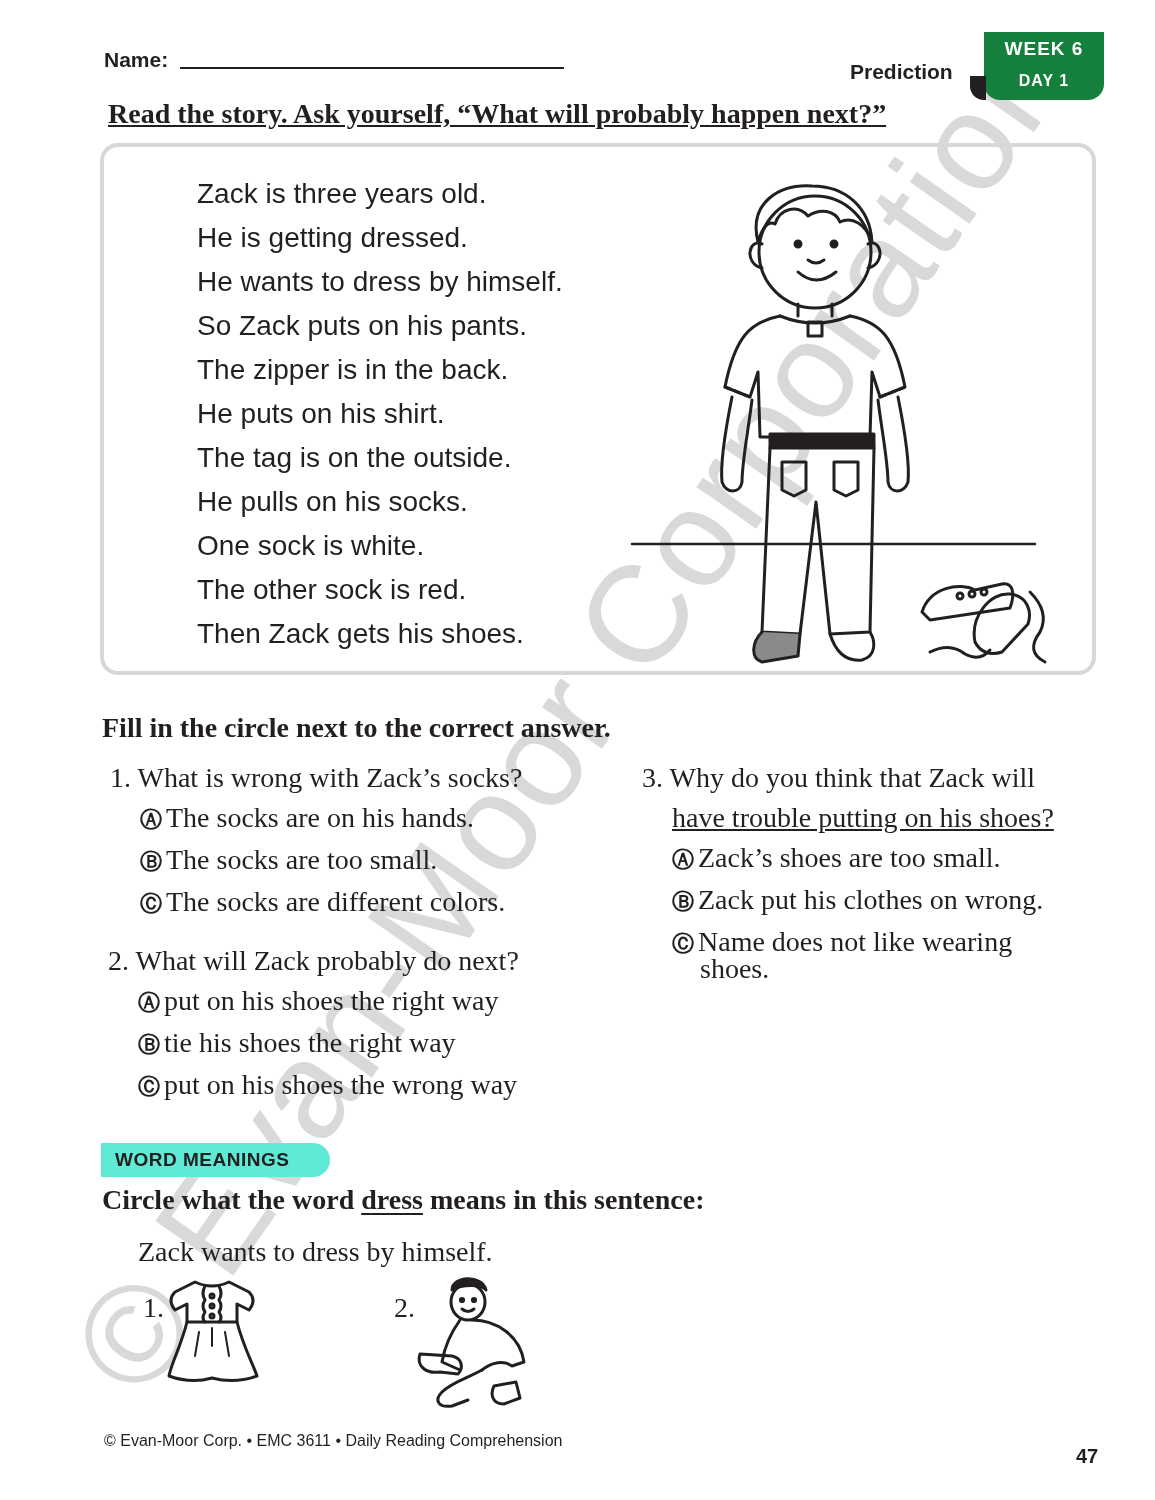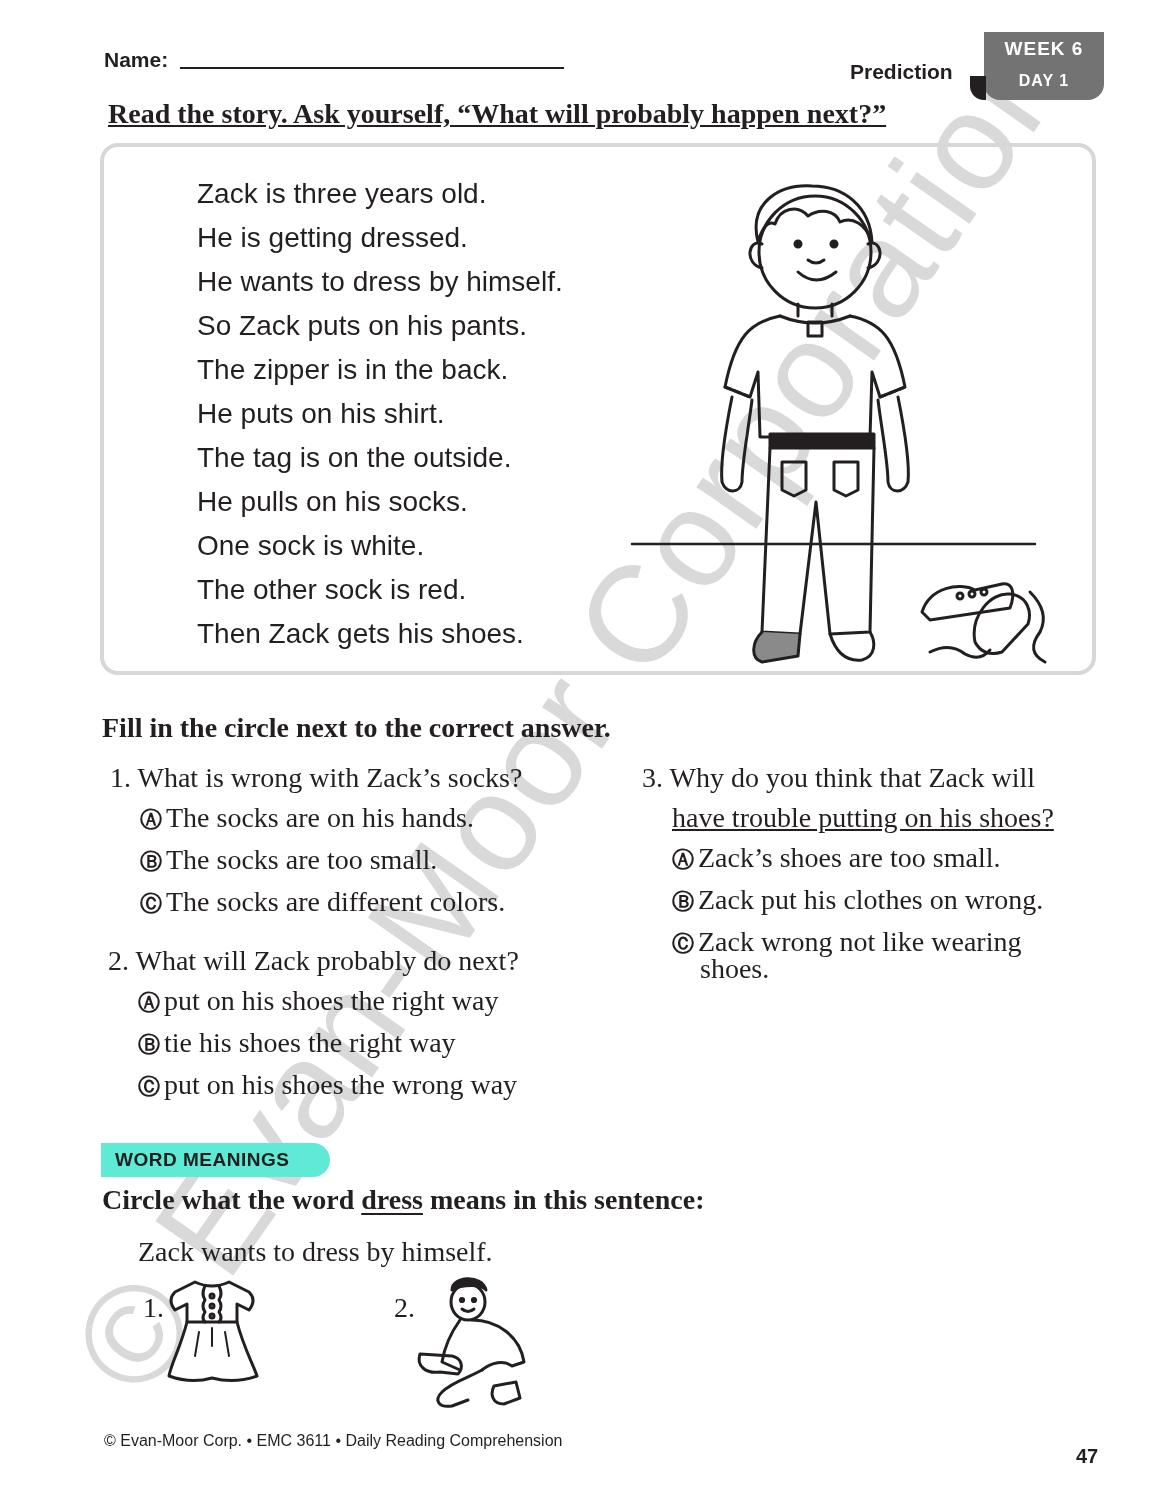--- a/index.html
+++ b/index.html
@@ -18,21 +18,21 @@
   }
 
   .content { position: relative; z-index: 1; }
 
   
   .name-label { left: 104px; top: 48px; font-size: 21px; font-weight: bold; }
   .name-line { left: 180px; top: 67px; width: 384px; height: 0; border-top: 2px solid #231f20; }
   .skill-label { left: 850px; top: 60px; font-size: 21px; font-weight: bold; }
   .badge {
     left: 984px; top: 32px; width: 120px; height: 68px;
-    background: #737373; color: #fff; border-radius: 0 0 16px 16px;
+    background: #15803d; color: #fff; border-radius: 0 0 16px 16px;
     text-align: center; font-weight: bold;
   }
   .badge::before {
     content: ""; position: absolute; left: -14px; top: 44px; width: 16px; height: 24px;
     background: #231f20; border-radius: 0 0 0 14px;
   }
   .badge .wk { display: block; font-size: 19px; letter-spacing: 1px; margin-top: 6px; }
   .badge .dy { display: block; font-size: 16px; letter-spacing: 1px; margin-top: 12px; }
 
   .instruction { font-size: 28px; font-weight: bold; }
@@ -170,21 +170,21 @@
     <div class="opt"><span class="bubble">Ⓐ</span><span>put on his shoes the right way</span></div>
     <div class="opt"><span class="bubble">Ⓑ</span><span>tie his shoes the right way</span></div>
     <div class="opt"><span class="bubble">Ⓒ</span><span>put on his shoes the wrong way</span></div>
   </div>
 
   <div class="abs serif q q3">
     <div class="stem"><span>3.</span> <span>Why do you think that Zack will</span></div>
     <div class="stem cont">have trouble putting on his shoes?</div>
     <div class="opt"><span class="bubble">Ⓐ</span><span>Zack’s shoes are too small.</span></div>
     <div class="opt"><span class="bubble">Ⓑ</span><span>Zack put his clothes on wrong.</span></div>
-    <div class="opt"><span class="bubble">Ⓒ</span><span>Zack wrong not like wearing</span></div>
+    <div class="opt"><span class="bubble">Ⓒ</span><span>Name does not like wearing</span></div>
     <div class="opt-wrap">shoes.</div>
   </div>
 
   <div class="abs sans wm-tab">WORD MEANINGS</div>
   <div class="abs serif instruction inst3"><span>Circle what the word </span><u>dress</u><span> means in this sentence:</span></div>
   <div class="abs serif sentence">Zack wants to dress by himself.</div>
 
   <div class="abs serif choice-num c1n">1.</div>
   <svg class="abs dress-pic" viewBox="0 0 95 110" fill="none" stroke="#231f20" stroke-width="3" stroke-linejoin="round" stroke-linecap="round">
     <path d="M30 6 Q47 14 64 6 L84 16 Q92 24 84 34 L72 28 L72 46 L22 46 L22 28 L10 34 Q2 24 10 16 Z"></path>

